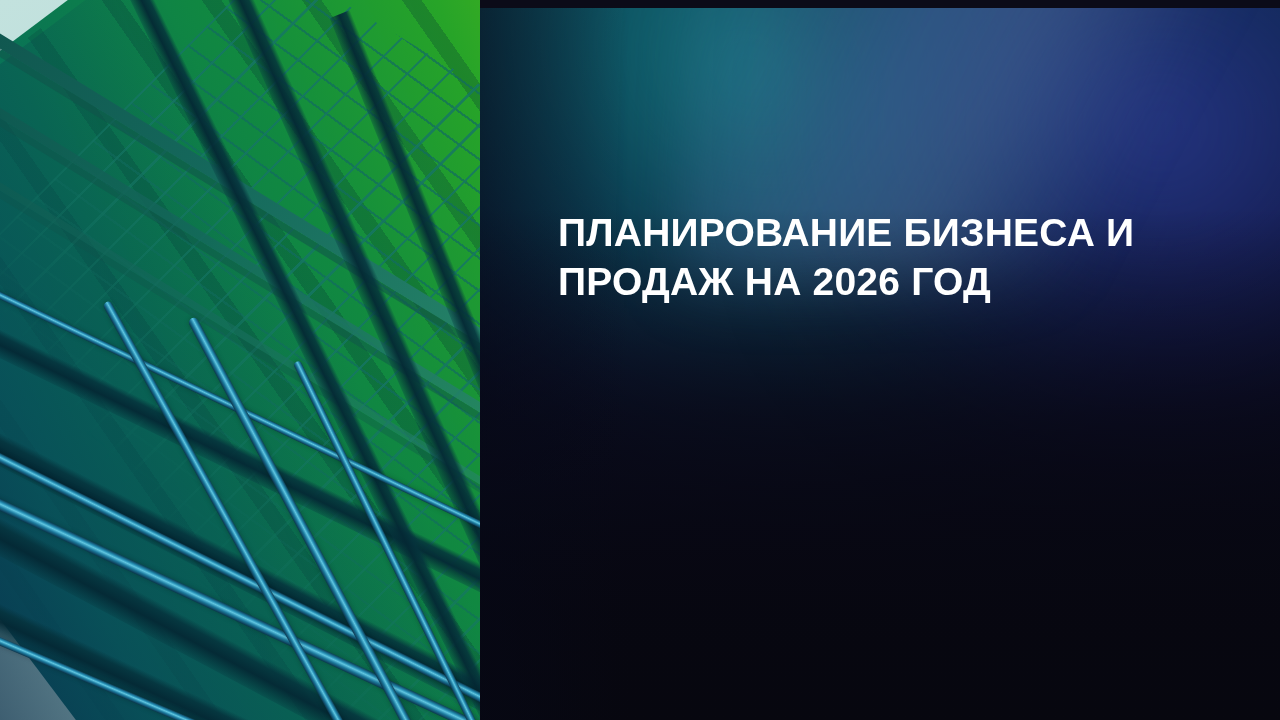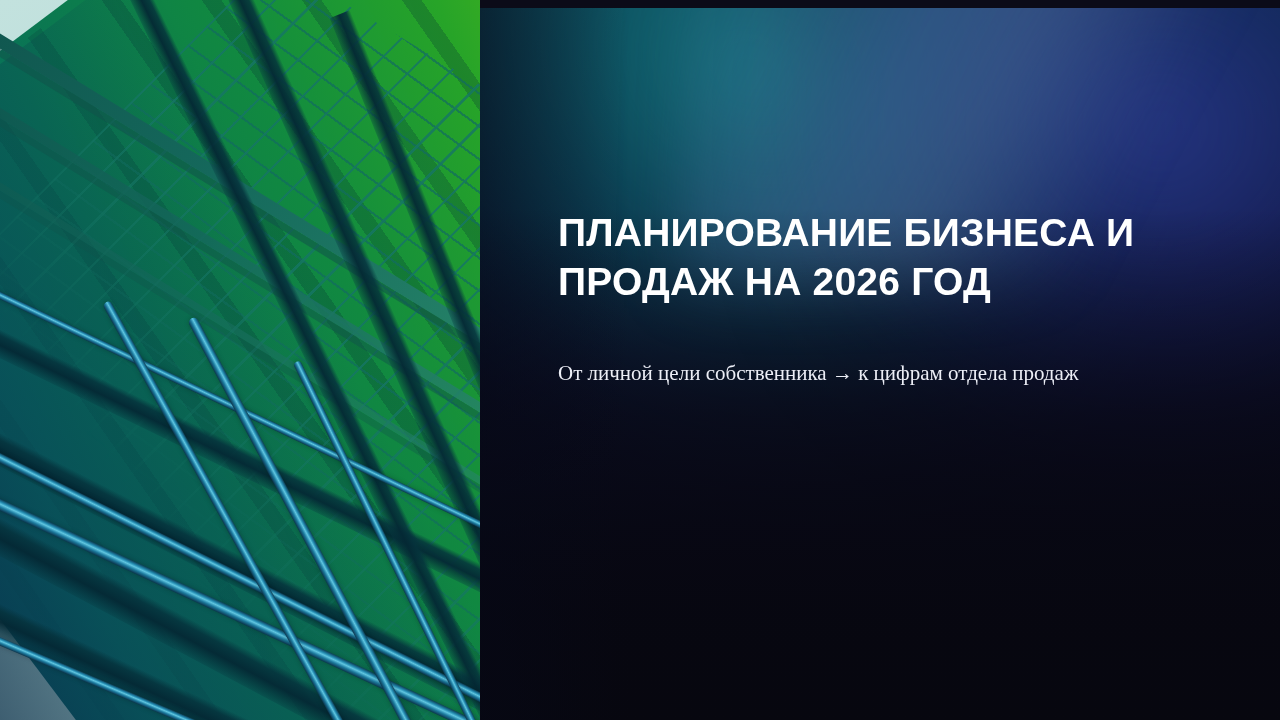--- a/index.html
+++ b/index.html
@@ -271,18 +271,17 @@
     <div class="glow-teal"></div>
     <div class="glow-indigo"></div>
     <div class="glow-blue-streak"></div>
     <div class="vignette-bottom"></div>
     <div class="vignette-left"></div>
 
     <div class="text-block">
       <h1 class="slide-title">ПЛАНИРОВАНИЕ БИЗНЕСА И
 ПРОДАЖ НА 2026 ГОД</h1>
 
-      <p class="subtitle">От личной цели собственника → к цифрам отдела продаж</p>
 
     </div>
   </div>
 
 </div>
 
 </body></html>

